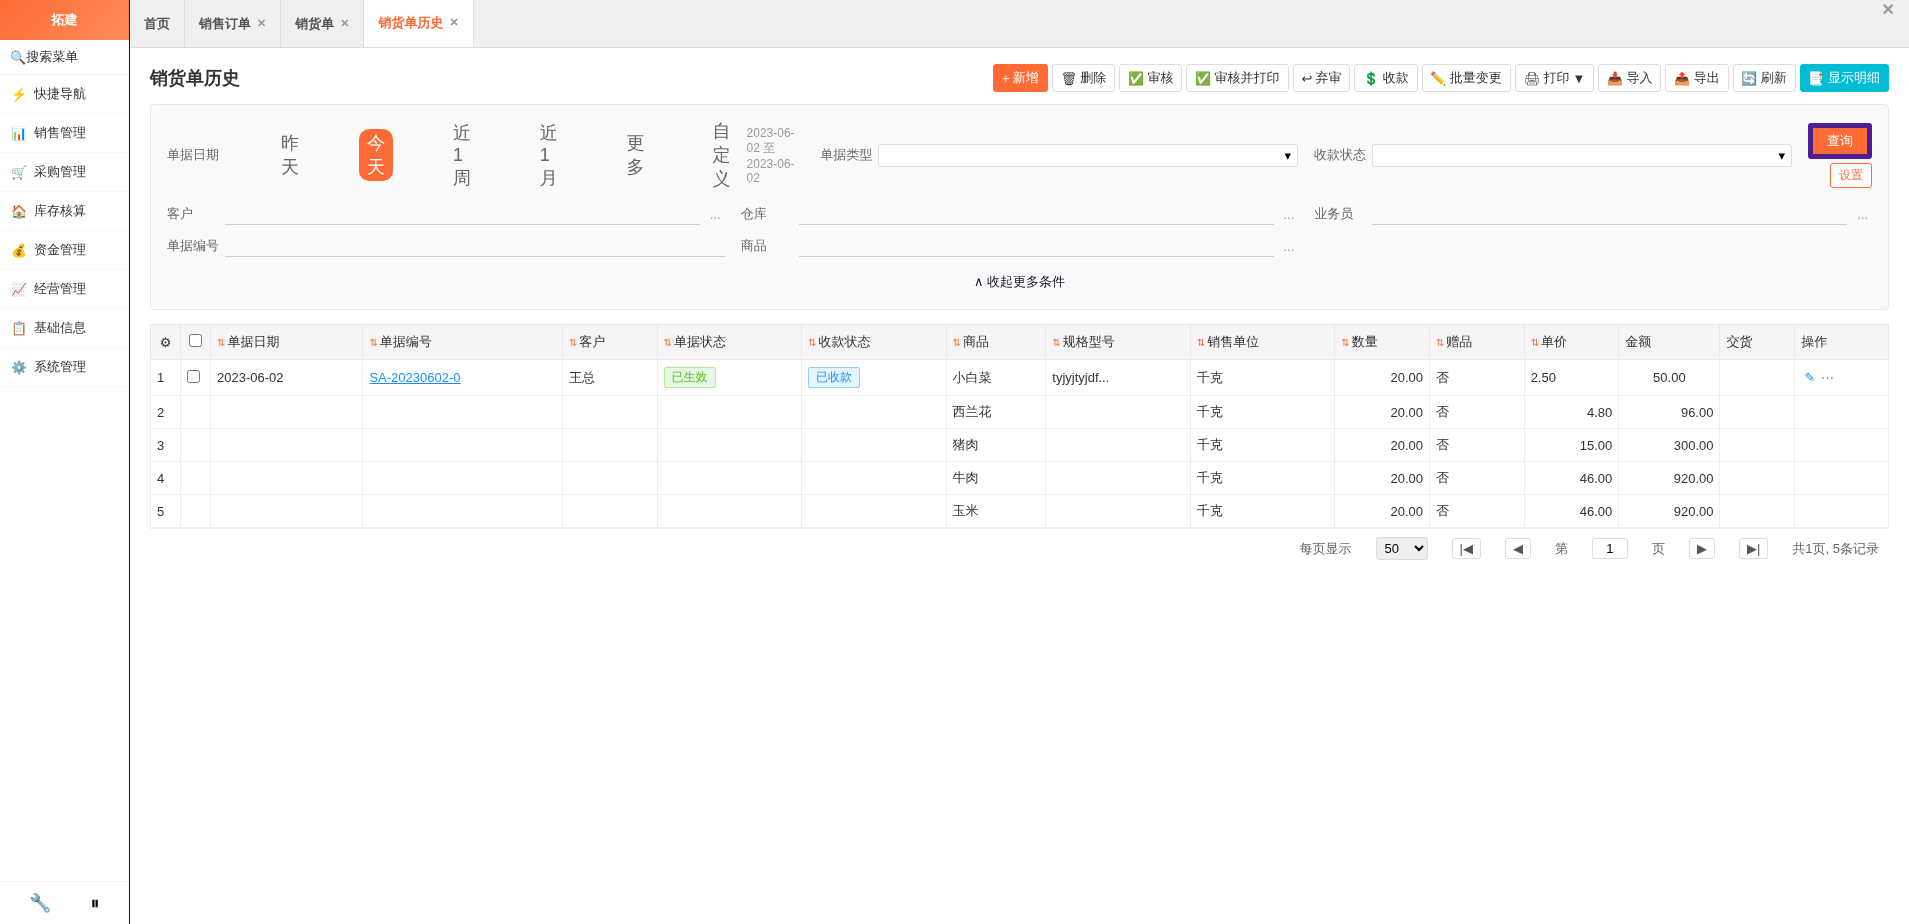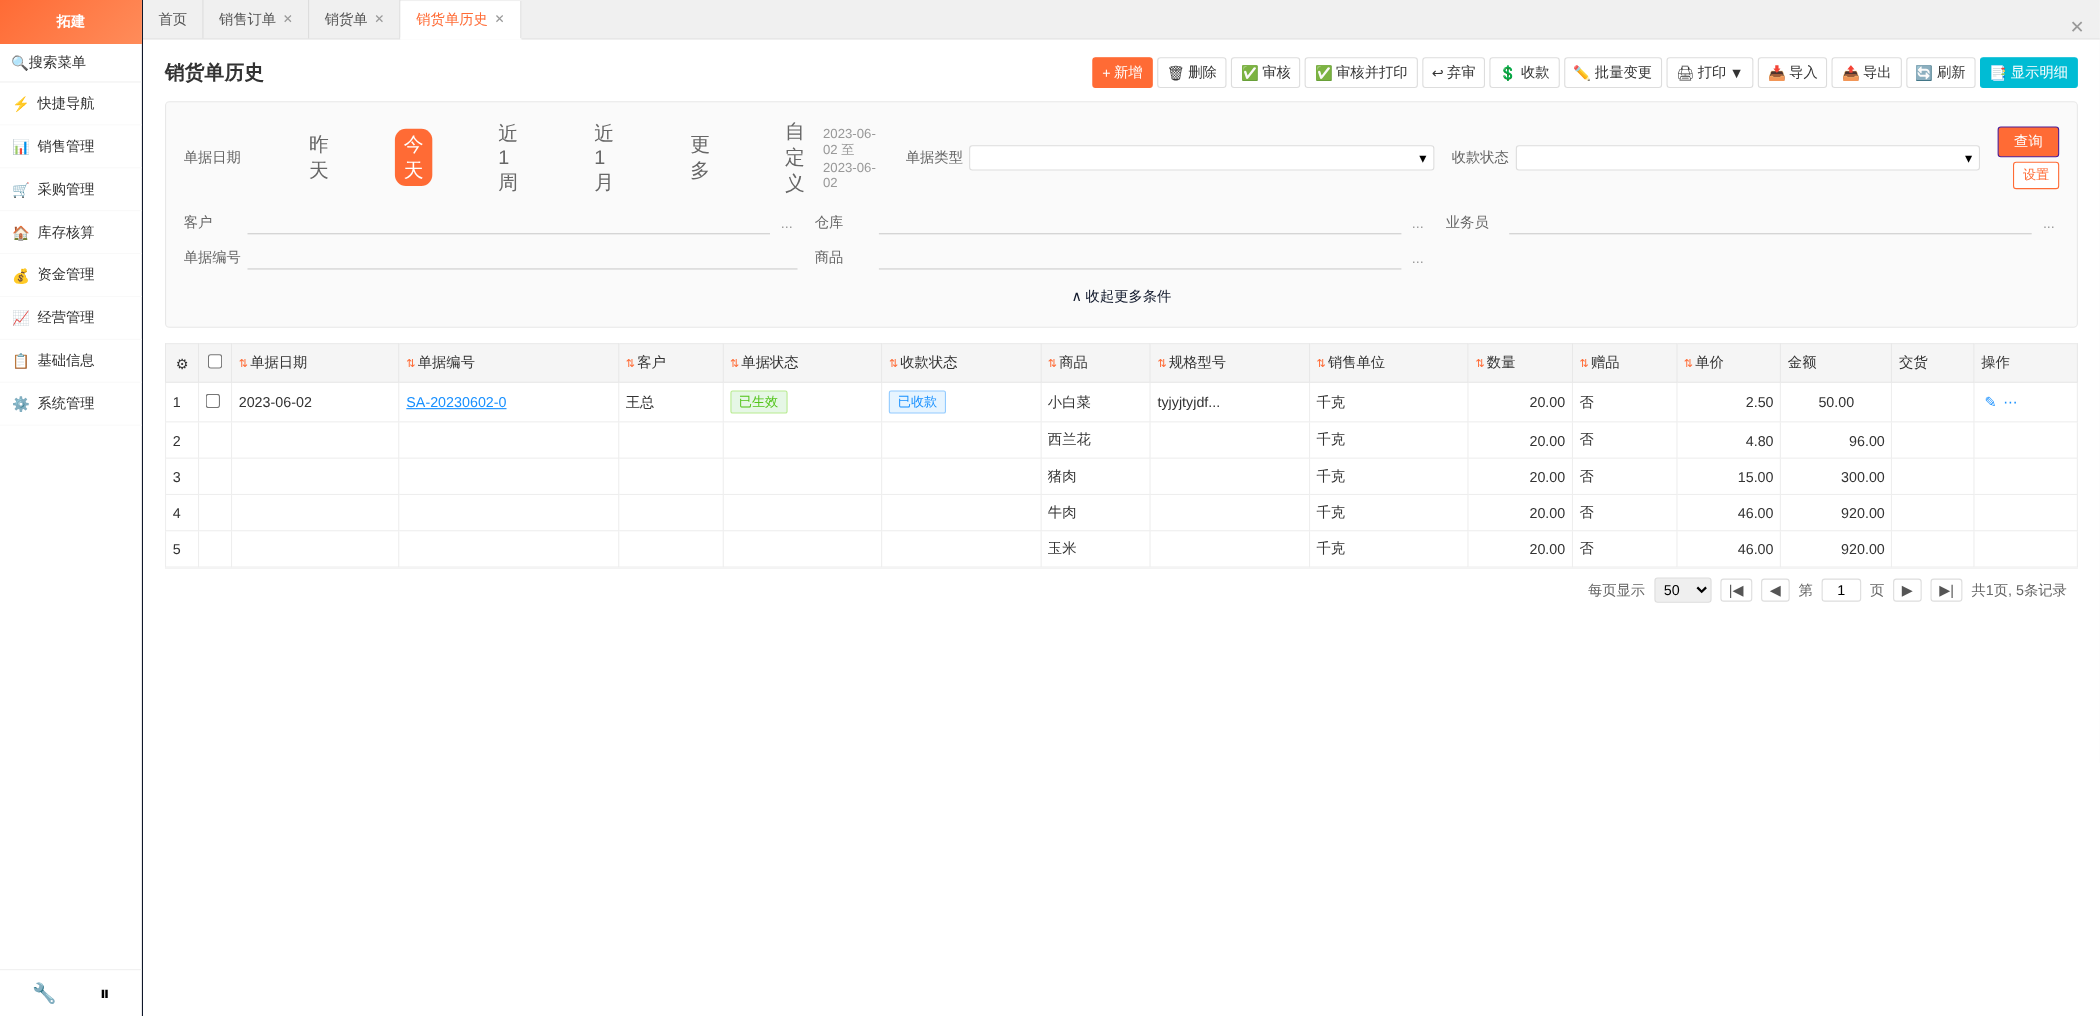--- a/index.html
+++ b/index.html
@@ -55,25 +55,26 @@
     .main {
       flex: 1;
       display: flex;
       flex-direction: column;
       overflow: hidden;
     }
 
     
     .tab-bar {
       display: flex;
-      align-items: flex-end;
+      align-items: flex-start;
       background: #f0f0f0;
       border-bottom: 1px solid #ddd;
-      height: 36px;
+      height: 48px;
       flex-shrink: 0;
+      font-weight: bold;
     }
     .tab {
       display: flex;
       align-items: center;
       padding: 0 14px;
       height: 100%;
       cursor: pointer;
       border-right: 1px solid #ddd;
       color: #555;
       white-space: nowrap;
@@ -269,21 +270,21 @@
       margin-top: -1px;
     }
     .footer-label { color: #666; min-width: 60px; }
 
     
     .pagination-bar {
       display: flex;
       align-items: center;
       justify-content: flex-end;
       padding: 8px 10px;
-      gap: 8px;
+      gap: 24px;
       font-size: 13px;
       color: #666;
       border-top: 1px solid #eee;
       background: #fff;
     }
     .pagination-btn {
       padding: 2px 7px;
       border: 1px solid #ddd;
       border-radius: 3px;
       cursor: pointer;
@@ -307,21 +308,21 @@
       background: #fff;
       border: 1px solid #ff6b35;
       color: #ff6b35;
       padding: 3px 8px;
       border-radius: 3px;
       cursor: pointer;
       font-size: 12px;
     }
     .query-btn {
       background: #ff6b35;
-      border: 1px solid #4c1d95;
+      border: 5px solid #4c1d95;
       color: #fff;
       padding: 4px 14px;
       border-radius: 3px;
       cursor: pointer;
       font-size: 13px;
     }
   </style>
 </head>
 <body>
 
@@ -556,21 +557,21 @@
             <td>2023-06-02</td>
             <td><a href="#" style="color: rgb(24, 144, 255);">SA-20230602-0</a></td>
             <td>王总</td>
             <td><span class="badge badge-green">已生效</span></td>
             <td><span class="badge badge-blue">已收款</span></td>
             <td>小白菜</td>
             <td>tyjyjtyjdf...</td>
             <td>千克</td>
             <td style="text-align: right;">20.00</td>
             <td>否</td>
-            <td style="text-align: right;">2.50</td>
+            <td style="">2.50</td>
             <td style="text-align: center;">50.00</td>
             <td></td>
             <td><span class="action-btn">✎</span><span class="action-btn">⋯</span></td>
           </tr>
           <tr>
             <td>2</td>
             <td></td>
             <td></td>
             <td></td>
             <td></td>

